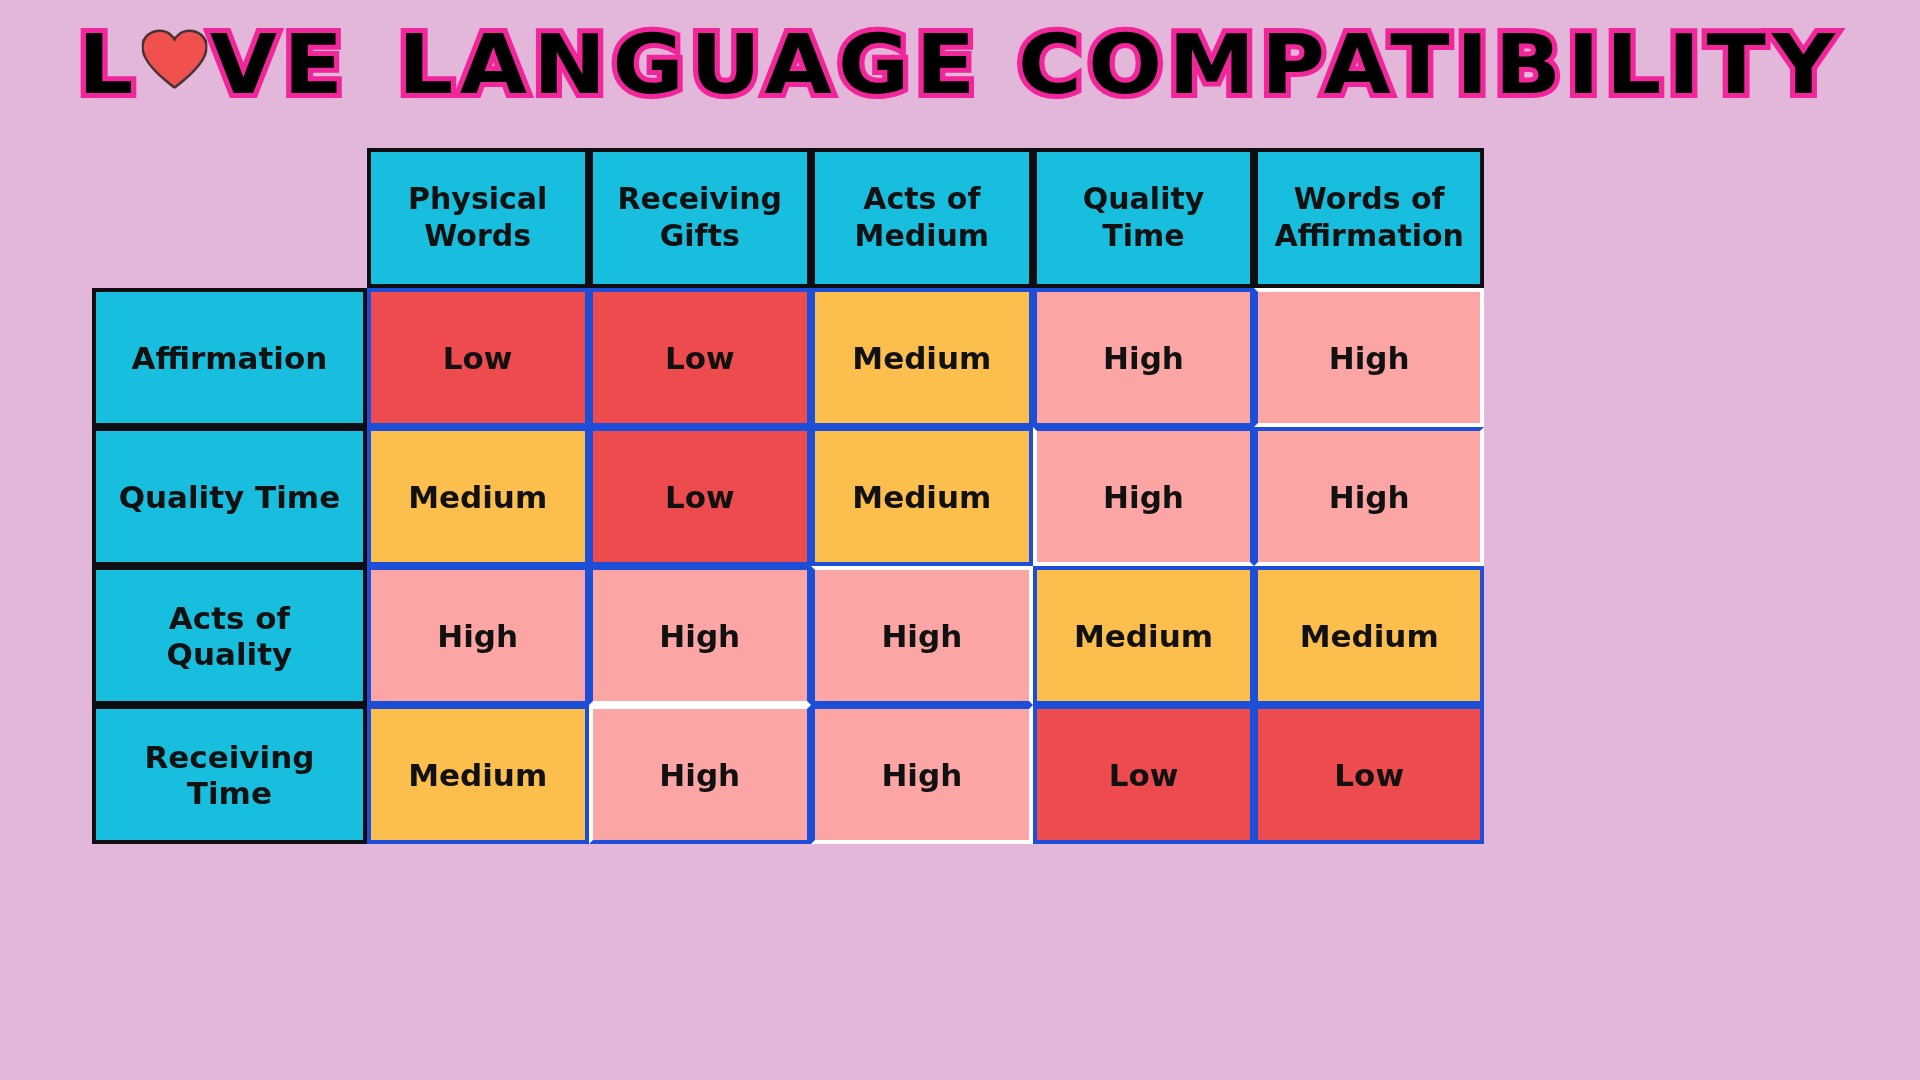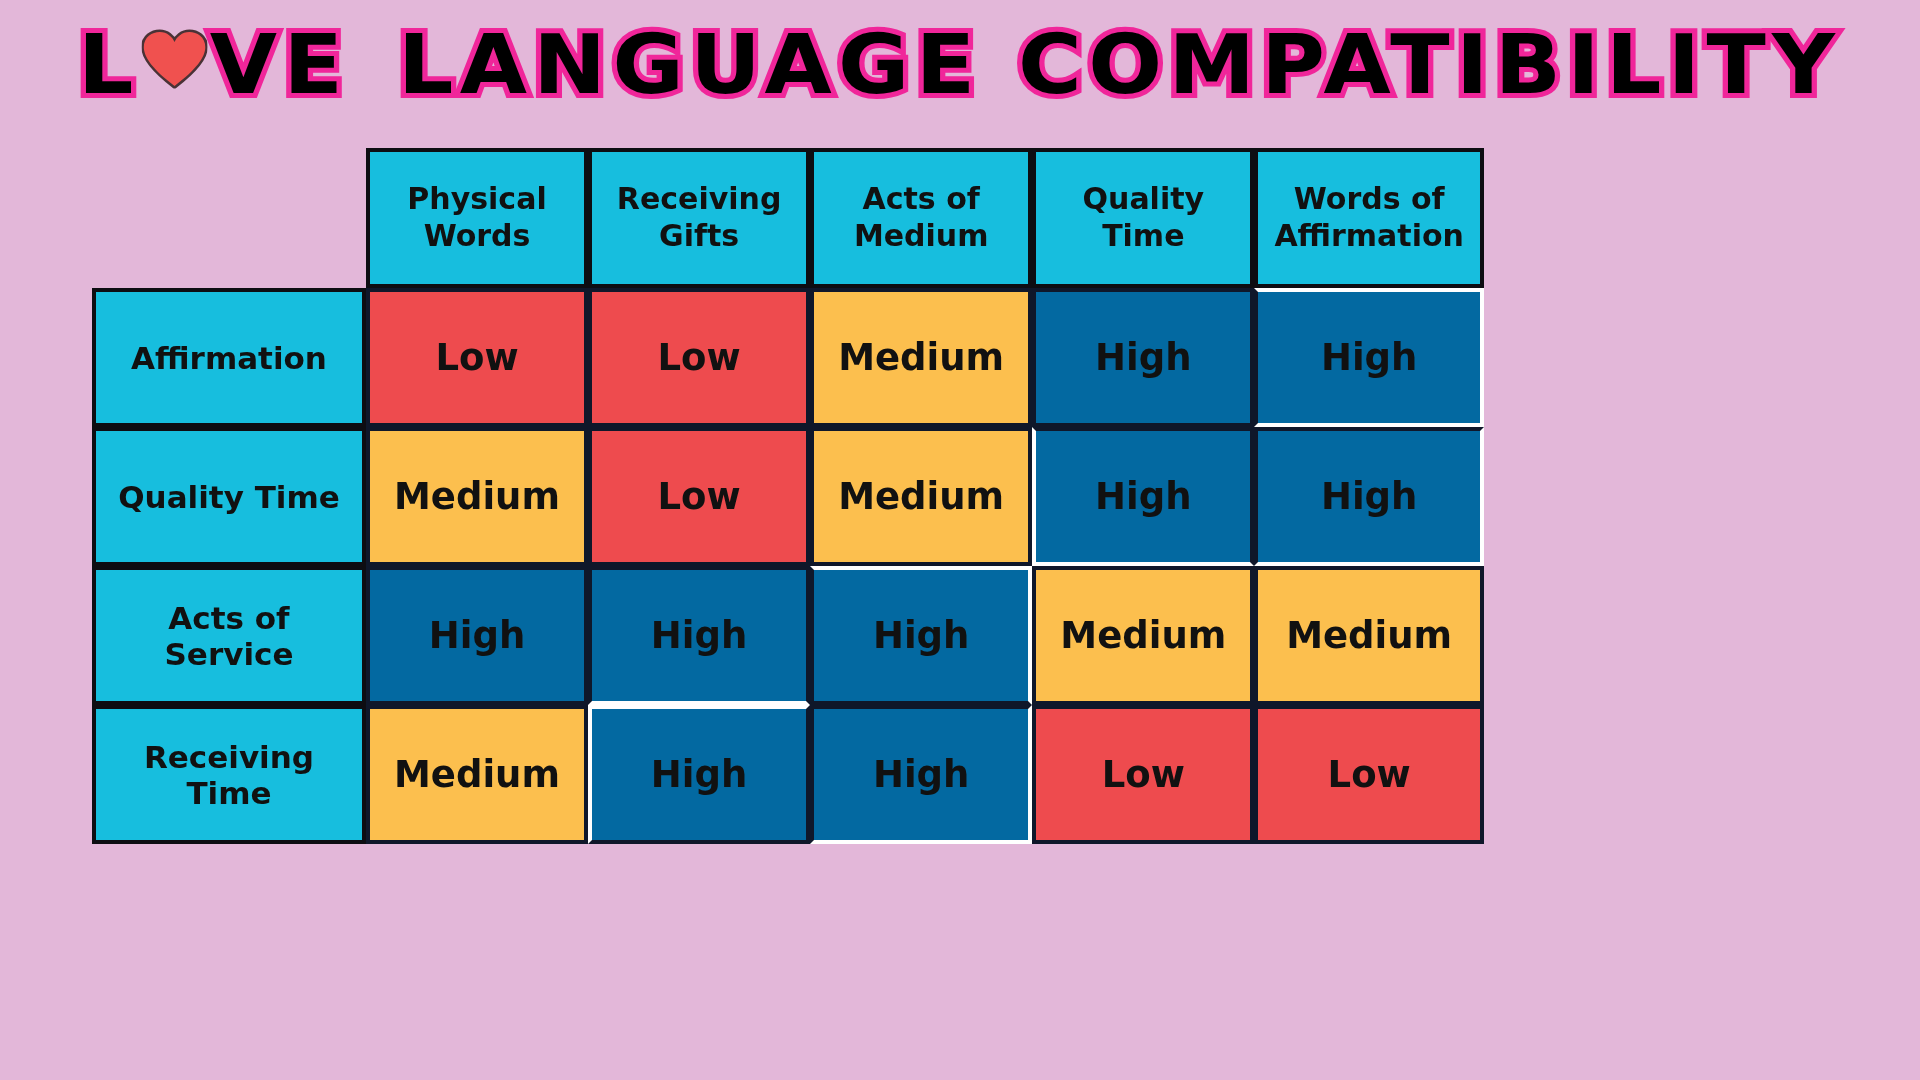--- a/index.html
+++ b/index.html
@@ -74,26 +74,26 @@
     line-height:1.22;
   }
   .row-head{
     width:276px; height:139px;
     background:#17bede;
     border:4px solid #0d0d12;
     font-size:31px;
   }
   .cell{
     width:223px; height:139px;
-    border:4px solid #0f172a;
-    font-size:37px;
+    border:4px solid #1d4ed8;
+    font-size:31px;
   }
   .c-low{ background:#ee4b4e; }
   .c-med{ background:#fcbf4e; }
-  .c-high{ background:#0369a1; }
+  .c-high{ background:#fca5a5; }
 
   
   .wt{ border-top-color:#ffffff; }
   .wr{ border-right-color:#ffffff; }
   .wb{ border-bottom-color:#ffffff; }
   .wl{ border-left-color:#ffffff; }
 </style>
 </head>
 <body>
 
@@ -145,21 +145,21 @@
       <tr>
         <td class="row-head">Quality Time</td>
         <td class="cell c-med">Medium</td>
         <td class="cell c-low">Low</td>
         <td class="cell c-med">Medium</td>
         <td class="cell c-high wl wb">High</td>
         <td class="cell c-high wr wb">High</td>
       </tr>
 
       <tr>
-        <td class="row-head">Acts of Service</td>
+        <td class="row-head">Acts of Quality</td>
         <td class="cell c-high">High</td>
         <td class="cell c-high wb">High</td>
         <td class="cell c-high wt wr">High</td>
         <td class="cell c-med">Medium</td>
         <td class="cell c-med">Medium</td>
       </tr>
 
       <tr>
         <td class="row-head">Receiving Time</td>
         <td class="cell c-med">Medium</td>

